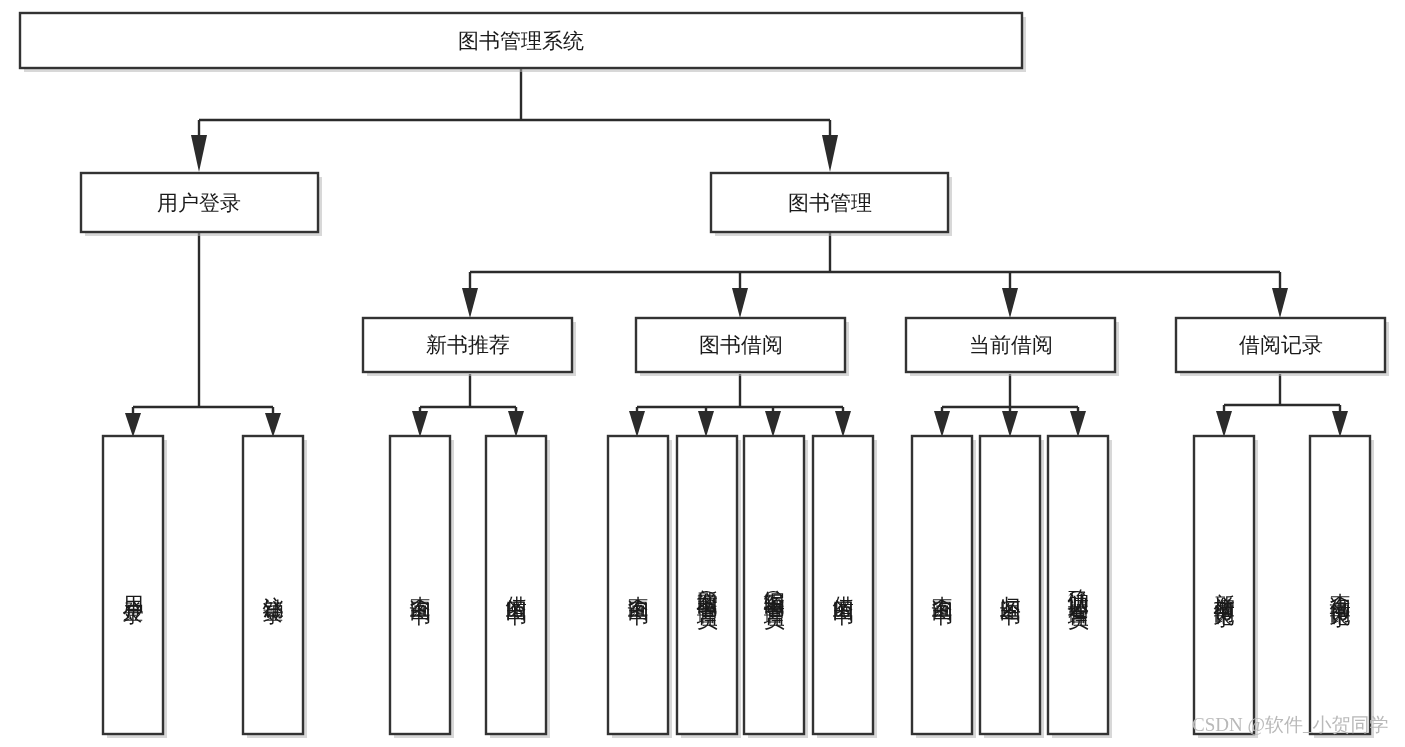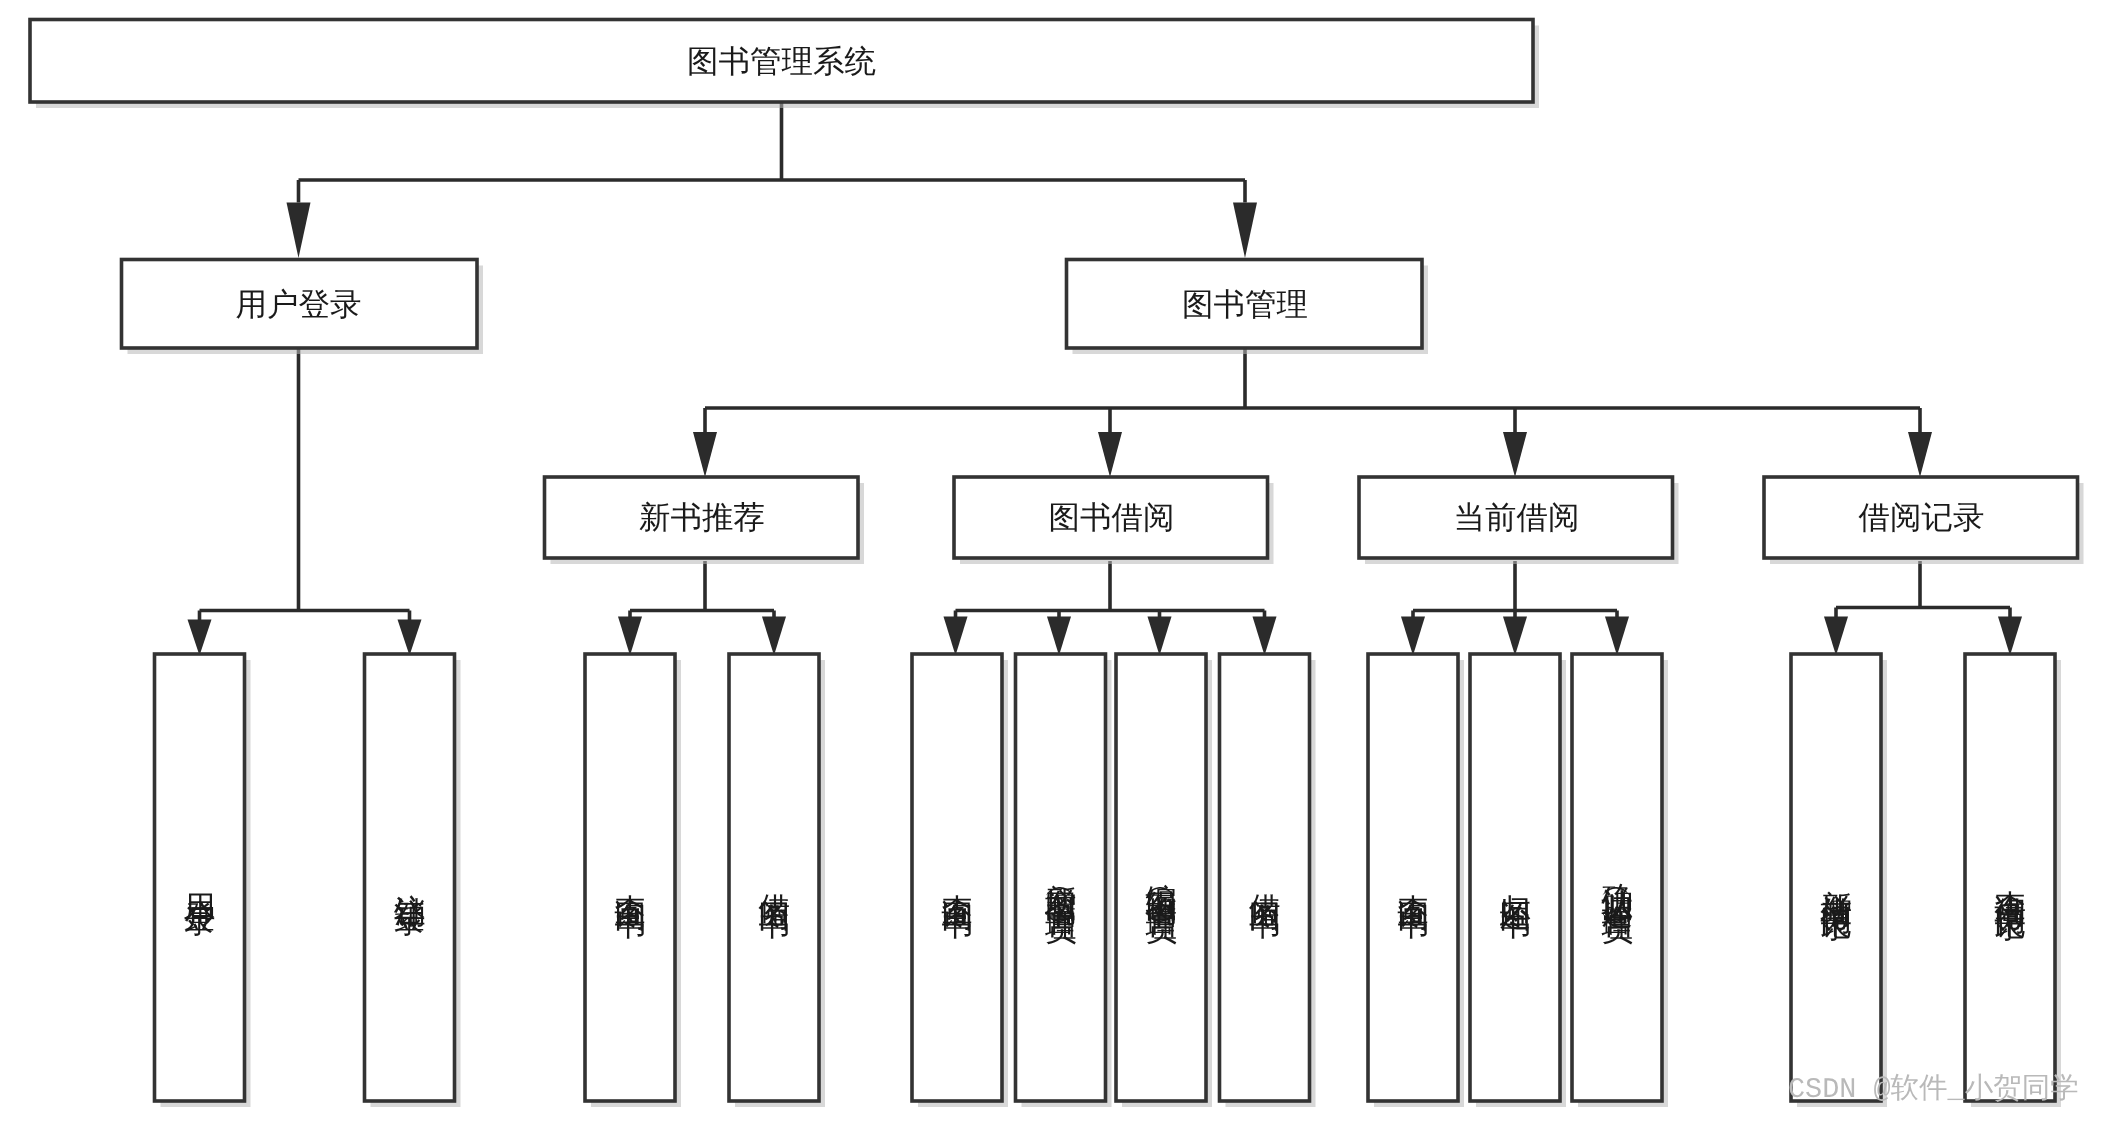--- a/index.html
+++ b/index.html
@@ -68,21 +68,21 @@
   }
   .leaf-wrap {
     position: absolute;
     display: flex;
     align-items: center;
     justify-content: center;
     box-sizing: border-box;
   }
   .watermark {
     position: absolute;
-    font-family: Liberation Mono, monospace;
+    font-family: Liberation Serif, serif;
     font-size: 19px;
     color: #b9b9b9;
     white-space: nowrap;
     user-select: none;
   }
 </style>
 </head>
 <body>
 
 <div id="diagram-root">

